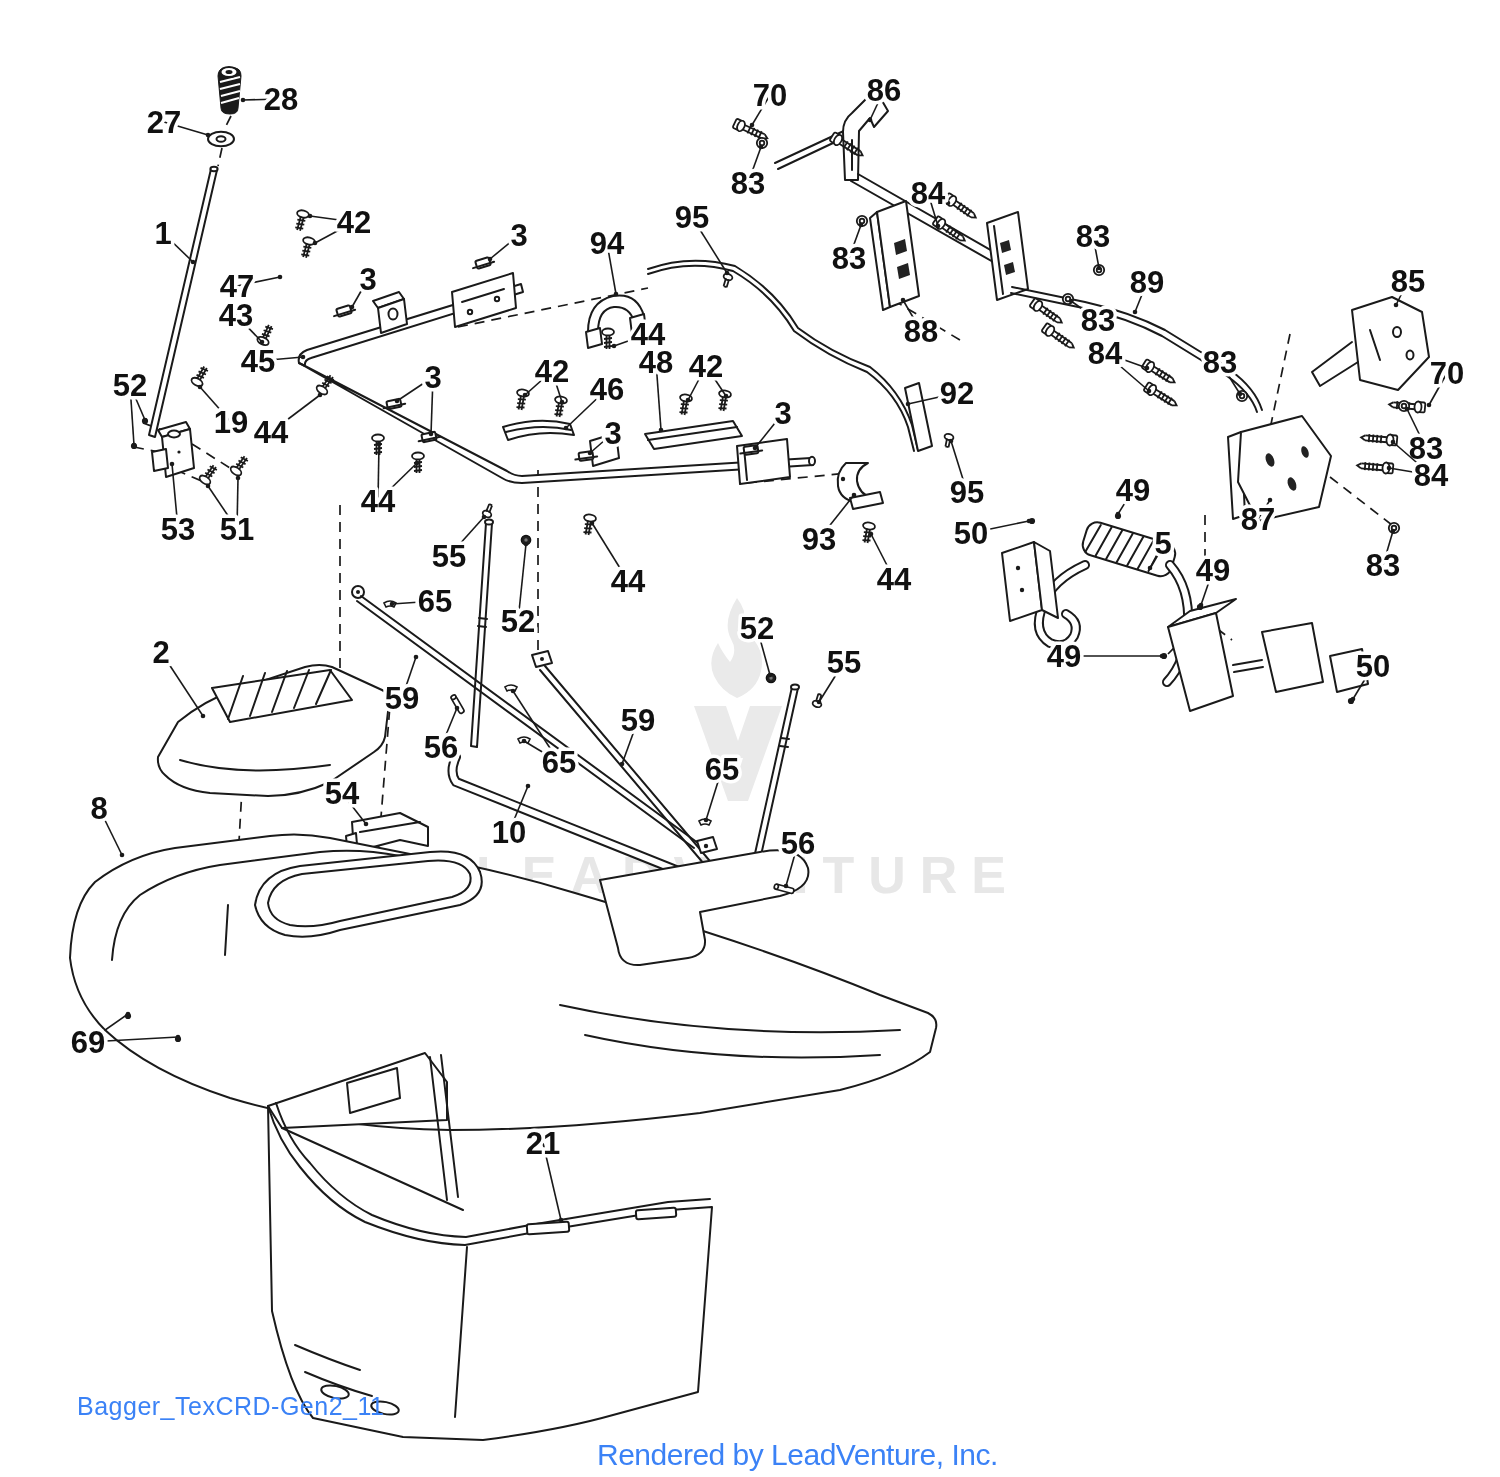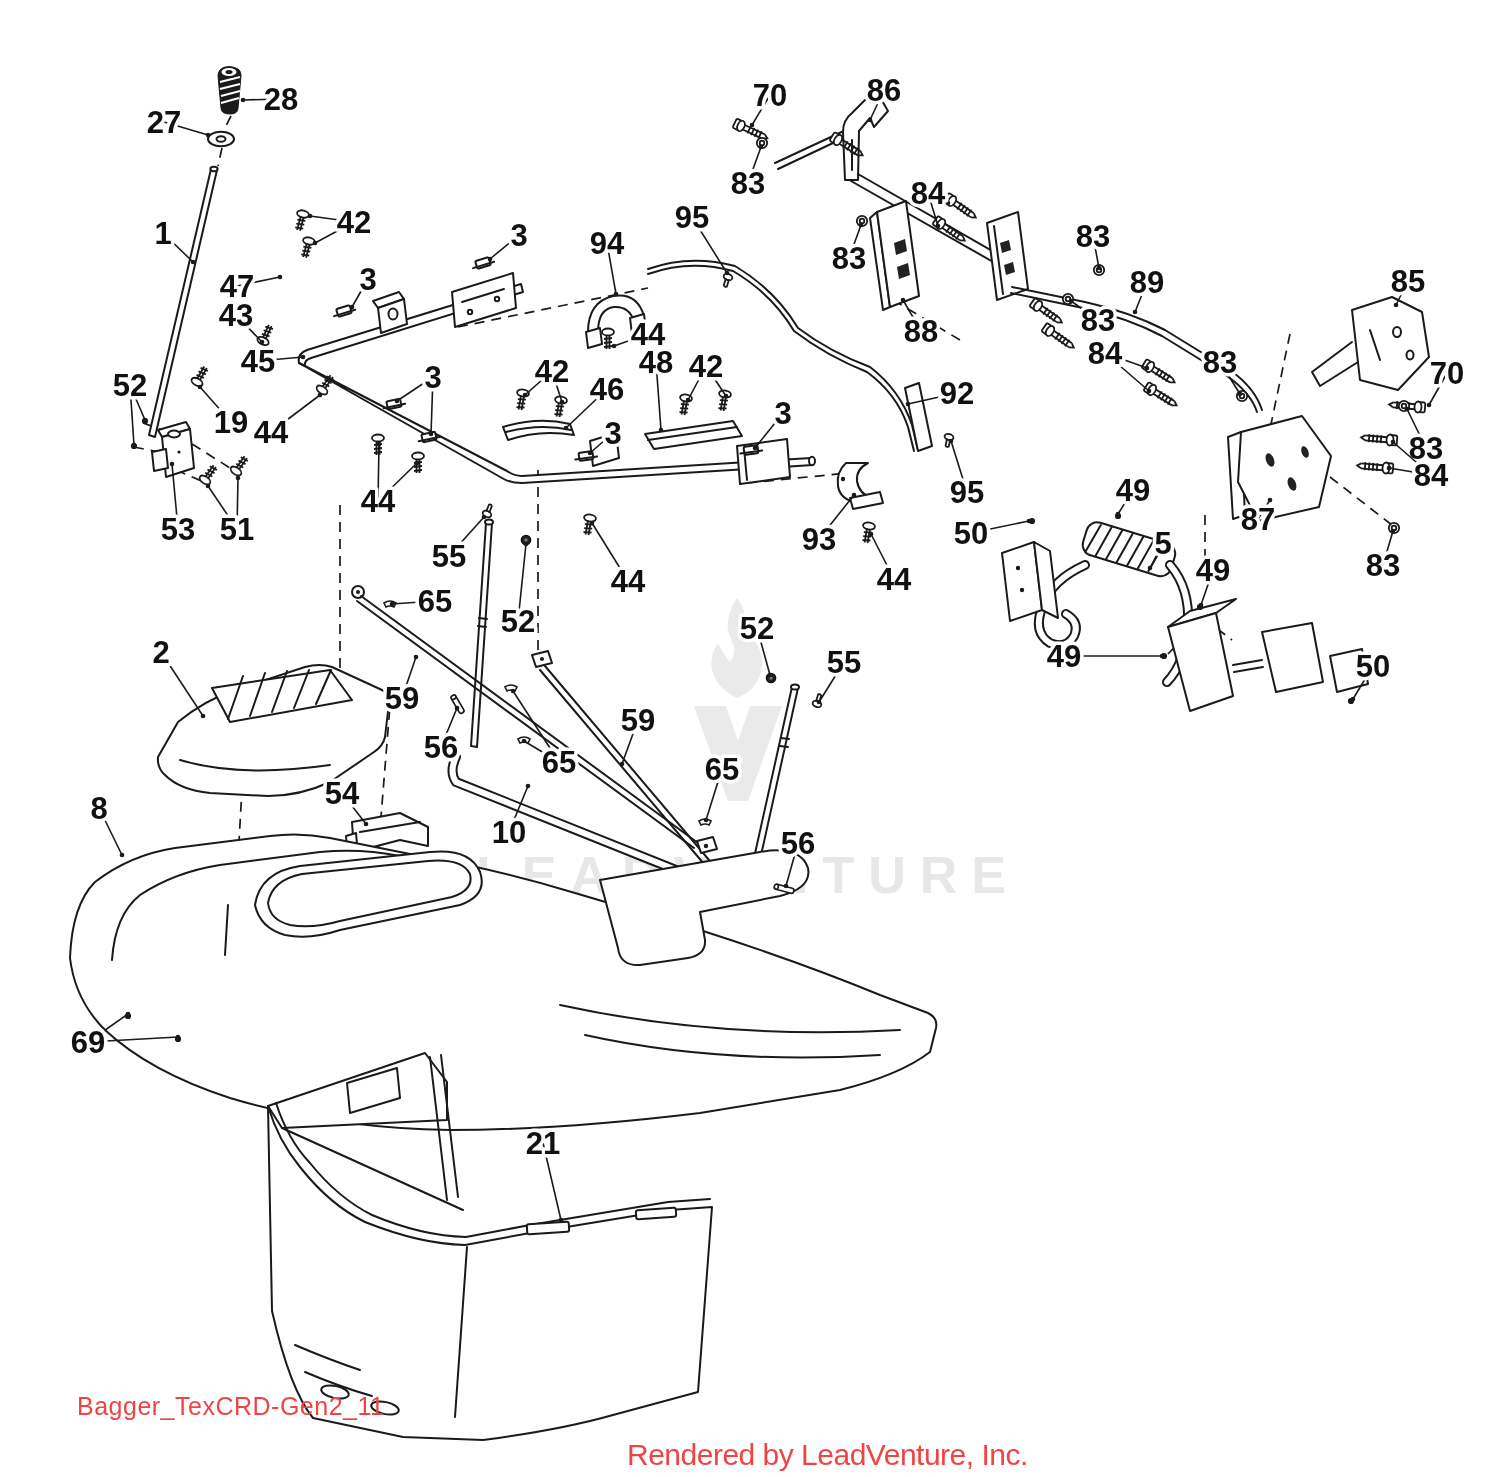--- a/index.html
+++ b/index.html
@@ -1,21 +1,21 @@
 <!DOCTYPE html>
 <html><head>
 <meta charset="utf-8">
 <style>
   html,body{margin:0;padding:0;background:#fff;}
   #canvas{position:relative;width:1500px;height:1477px;background:#fff;overflow:hidden;
           font-family:"Liberation Sans",sans-serif;}
   #art{position:absolute;left:0;top:0;}
-  .footer-text{position:absolute;color:#ef4444;white-space:nowrap;}
+  .footer-text{position:absolute;color:#3b82f6;white-space:nowrap;}
   #footer-left{left:77px;top:1392px;font-size:25px;letter-spacing:0.5px;}
-  #footer-center{left:597px;top:1438px;font-size:30px;letter-spacing:-0.5px;margin-left:30px;}
+  #footer-center{left:597px;top:1438px;font-size:30px;letter-spacing:-0.5px;}
   .callout-num{font-family:"Liberation Sans",sans-serif;font-weight:bold;font-size:31px;
                fill:#111;paint-order:stroke;stroke:#fff;stroke-width:7px;stroke-linejoin:round;}
   .lead{stroke:#1a1a1a;stroke-width:1.6;fill:none;}
   .art{stroke:#1a1a1a;stroke-width:2;fill:none;stroke-linejoin:round;stroke-linecap:round;}
   .artw{stroke:#1a1a1a;stroke-width:2;fill:#fff;stroke-linejoin:round;stroke-linecap:round;}
   .dash{stroke:#1a1a1a;stroke-width:1.7;fill:none;stroke-dasharray:10 7;}
   .wm{fill:#eaeaea;}
 </style>
 </head>
 <body>

